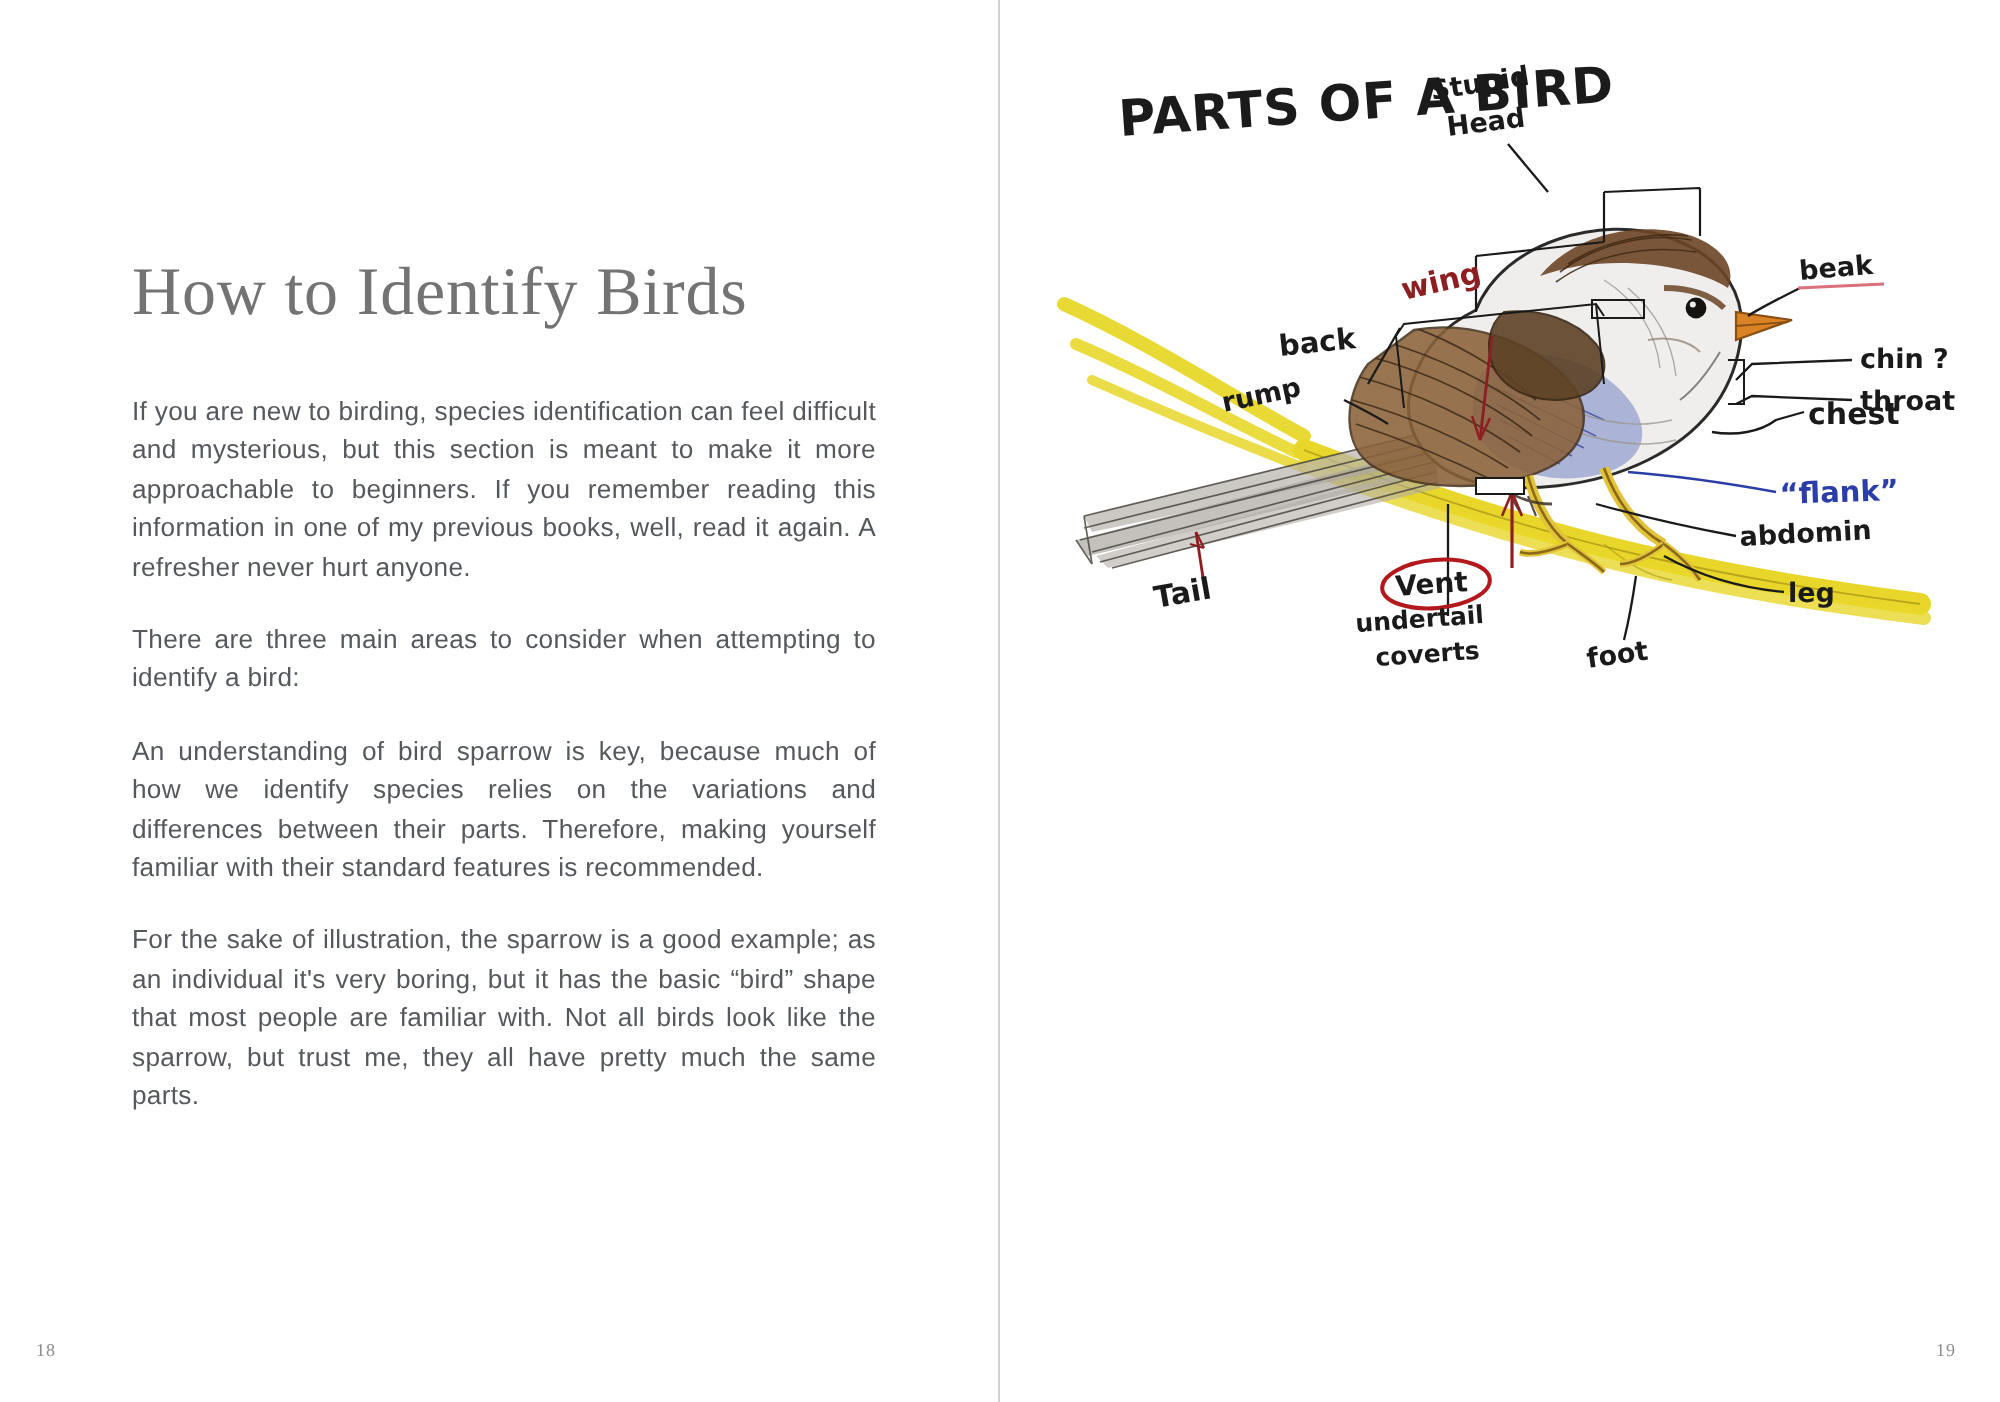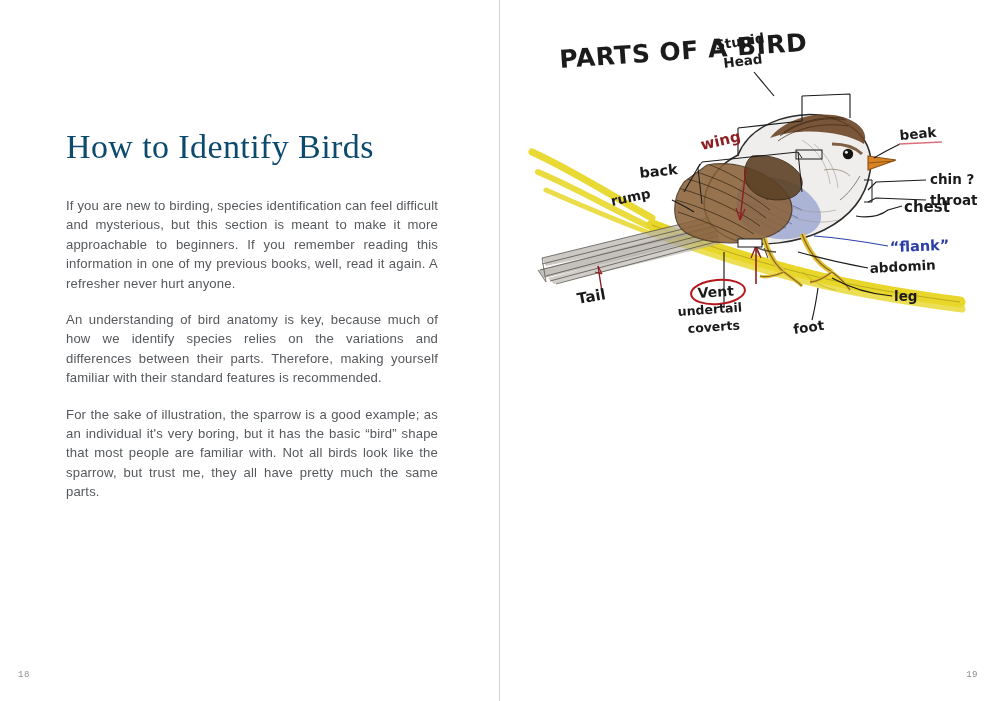--- a/index.html
+++ b/index.html
@@ -44,21 +44,21 @@
   
   .title {
     position: absolute;
     left: 66px;
     top: 104px;
     width: 372px;
     font-family: "Liberation Serif", serif;
     font-size: 34px;
     font-weight: 400;
     letter-spacing: 0.4px;
-    color: #0c4a6e;
+    color: #737373;
     line-height: 1.15;
   }
 
   .col-left {
     position: absolute;
     left: 66px;
     top: 196px;
     width: 372px;
   }
 
@@ -79,21 +79,21 @@
     line-height: 22px;
     font-weight: 700;
     color: #141414;
     letter-spacing: 0.1px;
   }
 
   
   .folio {
     position: absolute;
     bottom: 21px;
-    font-family: Liberation Mono, monospace;
+    font-family: Liberation Serif, serif;
     font-size: 9px;
     color: #8d8d8d;
     letter-spacing: 0.5px;
   }
   .folio-left  { left: 18px; }
   .folio-right { right: 22px; margin-left: 16px; }
 
   
   .illus {
     position: absolute;
@@ -115,23 +115,24 @@
 <div id="spread">
 
   <div class="gutter"></div>
 
   <div class="page page-left">
 
     <h1 class="title">How to Identify Birds</h1>
 
     <div class="col-left">
       <p class="body">If you are new to birding, species identification can feel difficult and mysterious, but this section is meant to make it more approachable to beginners. If you remember reading this information in one of my previous books, well, read it again. A refresher never hurt anyone.</p>
-
-
-      <p class="body">An understanding of bird anatomy is key, because much of how we identify species relies on the variations and differences between their parts. Therefore, making yourself familiar with their standard features is recommended.</p>
+      <p class="body">There are three main areas to consider when attempting to identify a bird:</p>
+
+
+      <p class="body">An understanding of bird sparrow is key, because much of how we identify species relies on the variations and differences between their parts. Therefore, making yourself familiar with their standard features is recommended.</p>
       <p class="body">For the sake of illustration, the sparrow is a good example; as an individual it's very boring, but it has the basic “bird” shape that most people are familiar with. Not all birds look like the sparrow, but trust me, they all have pretty much the same parts.</p>
     </div>
 
     <div class="folio folio-left">18</div>
   </div>
 
   <div class="page page-right">
 
     <div class="illus">
       <svg viewBox="0 0 497 325" xmlns="http://www.w3.org/2000/svg">

